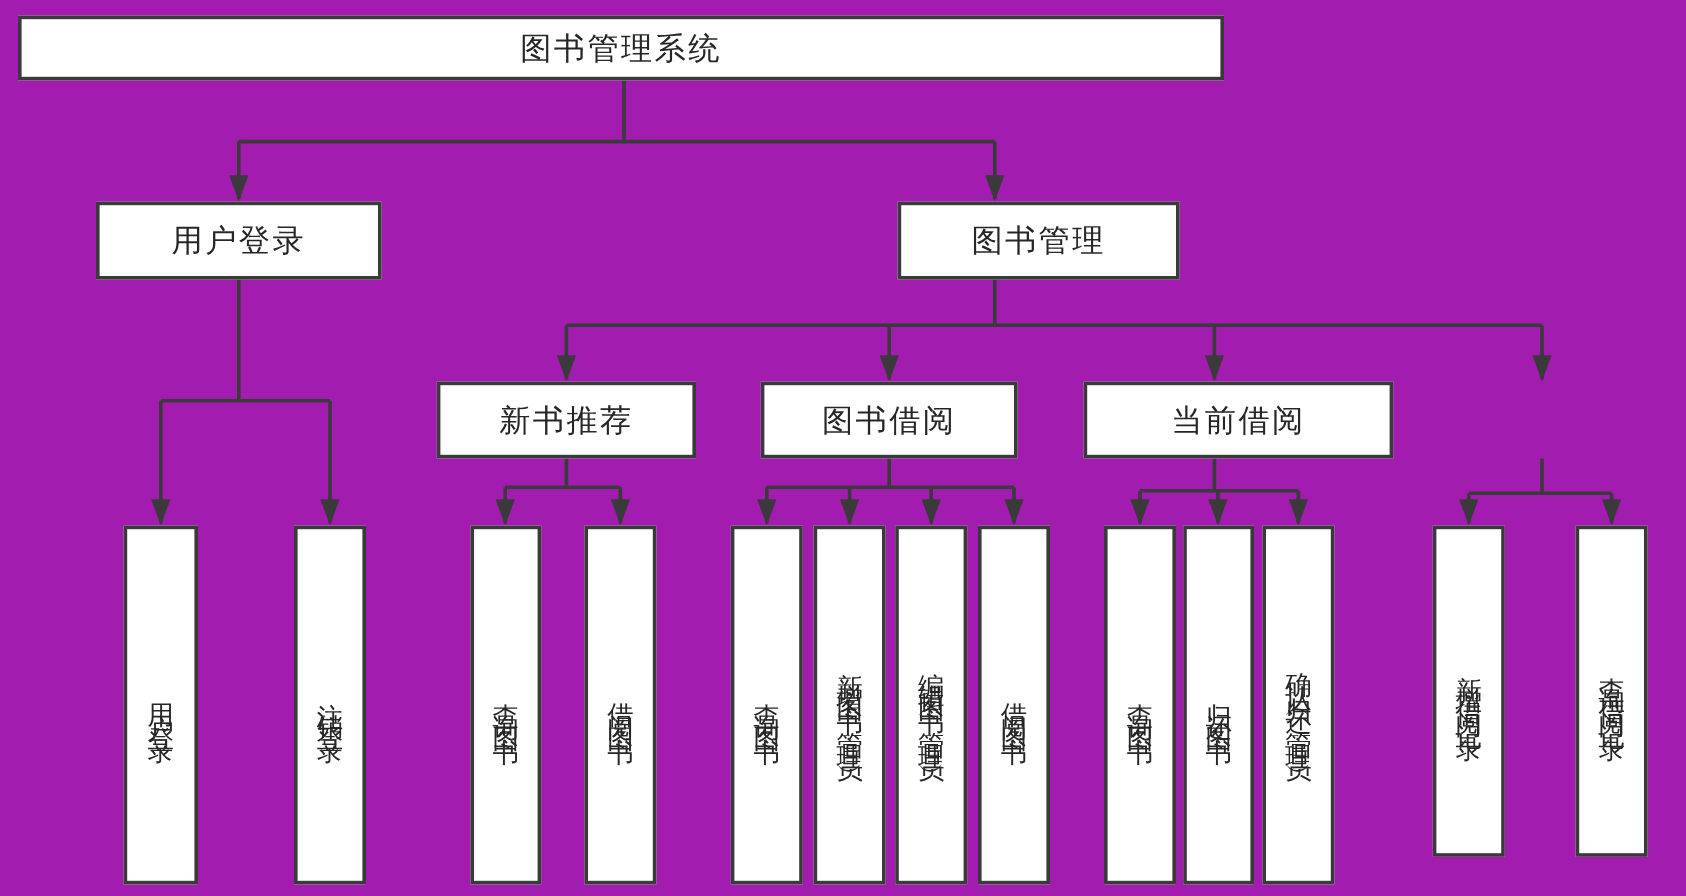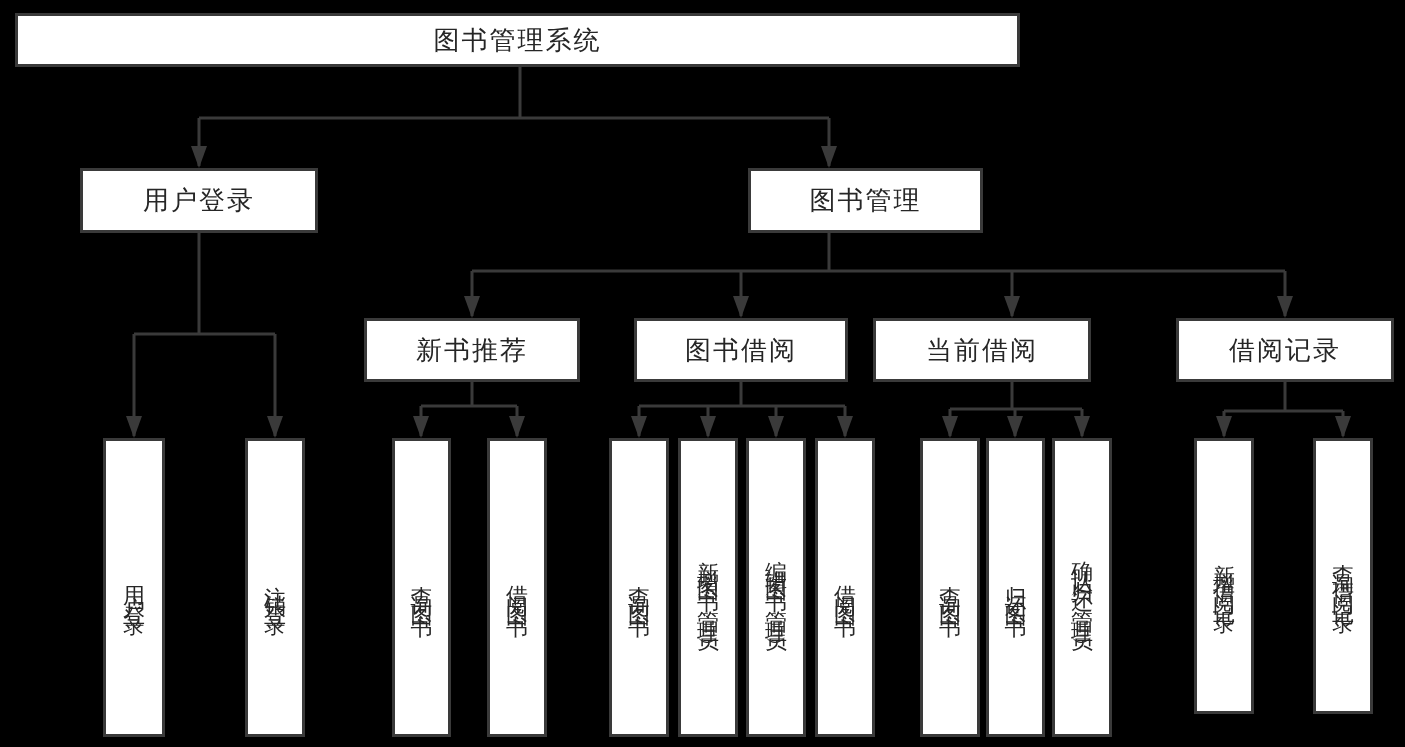--- a/index.html
+++ b/index.html
@@ -1,20 +1,20 @@
 <!DOCTYPE html>
 <html><head>
 <meta charset="utf-8">
 <style>
   * { margin:0; padding:0; box-sizing:border-box; }
   html,body { background:#ffffff; }
   body { font-family:"Liberation Sans", sans-serif; color:#262626; }
   .canvas {
     position:relative; width:1405px; height:747px;
-    background:#000000; overflow:hidden;
+    background:#a21caf; overflow:hidden;
   }
   .connectors { position:absolute; left:0; top:0; width:1405px; height:747px; }
   .node {
     position:absolute; background:#ffffff; border:3px solid #3a3a3a;
     display:flex; align-items:center; justify-content:center;
   }
   .hnode { font-size:26px; letter-spacing:2px; white-space:nowrap; }
   .leaf .vtext {
     writing-mode:vertical-rl; text-orientation:mixed;
     font-size:22px; letter-spacing:10px; line-height:1; white-space:nowrap;
@@ -89,25 +89,22 @@
   <div class="node hnode" style="left:712px; top:168px; width:235px; height:65px;margin-left:36px;">
     <span>图书管理</span>
   </div>
 
   <div class="node hnode" style="left:634px; top:318px; width:214px; height:64px;">
     <span>图书借阅</span>
   </div>
   <div class="node hnode" style="left:364px; top:318px; width:216px; height:64px;">
     <span>新书推荐</span>
   </div>
-  <div class="node hnode" style="left:873px; top:318px; width:218px; height:64px;align-items:center;">
+  <div class="node hnode" style="left:903px; top:318px; width:258px; height:64px;align-items:center;">
     <span>当前借阅</span>
-  </div>
-  <div class="node hnode" style="left:1176px; top:318px; width:218px; height:64px;">
-    <span>借阅记录</span>
   </div>
 
   <div class="node leaf" style="left:103px; top:438px; width:62px; height:299px;">
     <span class="vtext">用户登录</span>
   </div>
   <div class="node leaf" style="left:245px; top:438px; width:60px; height:299px;">
     <span class="vtext">注销登录</span>
   </div>
 
   <div class="node leaf" style="left:392px; top:438px; width:59px; height:299px;">

